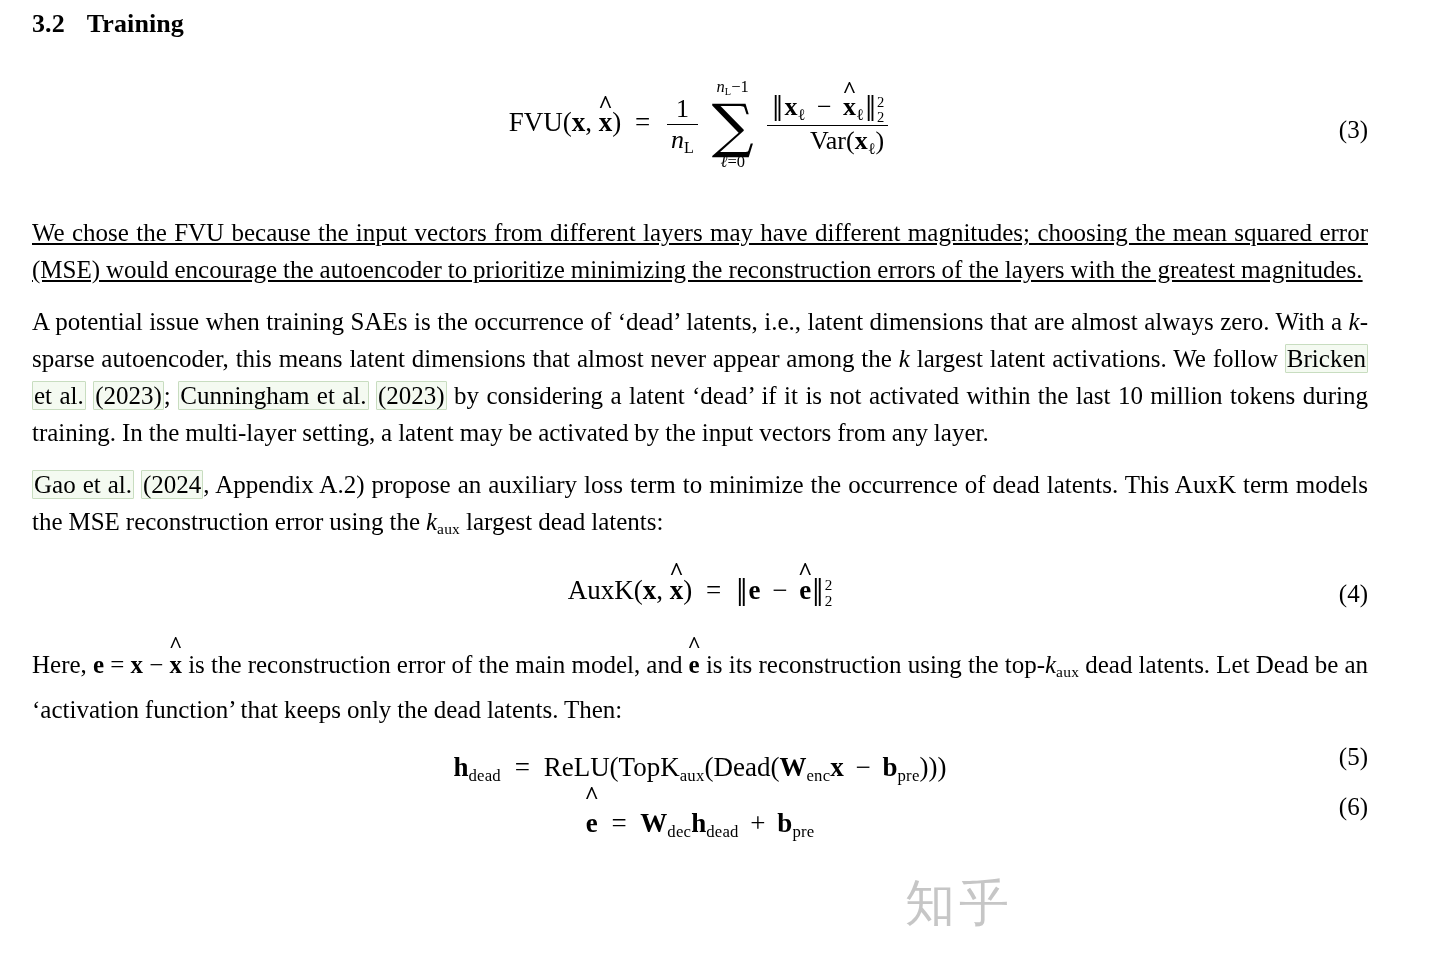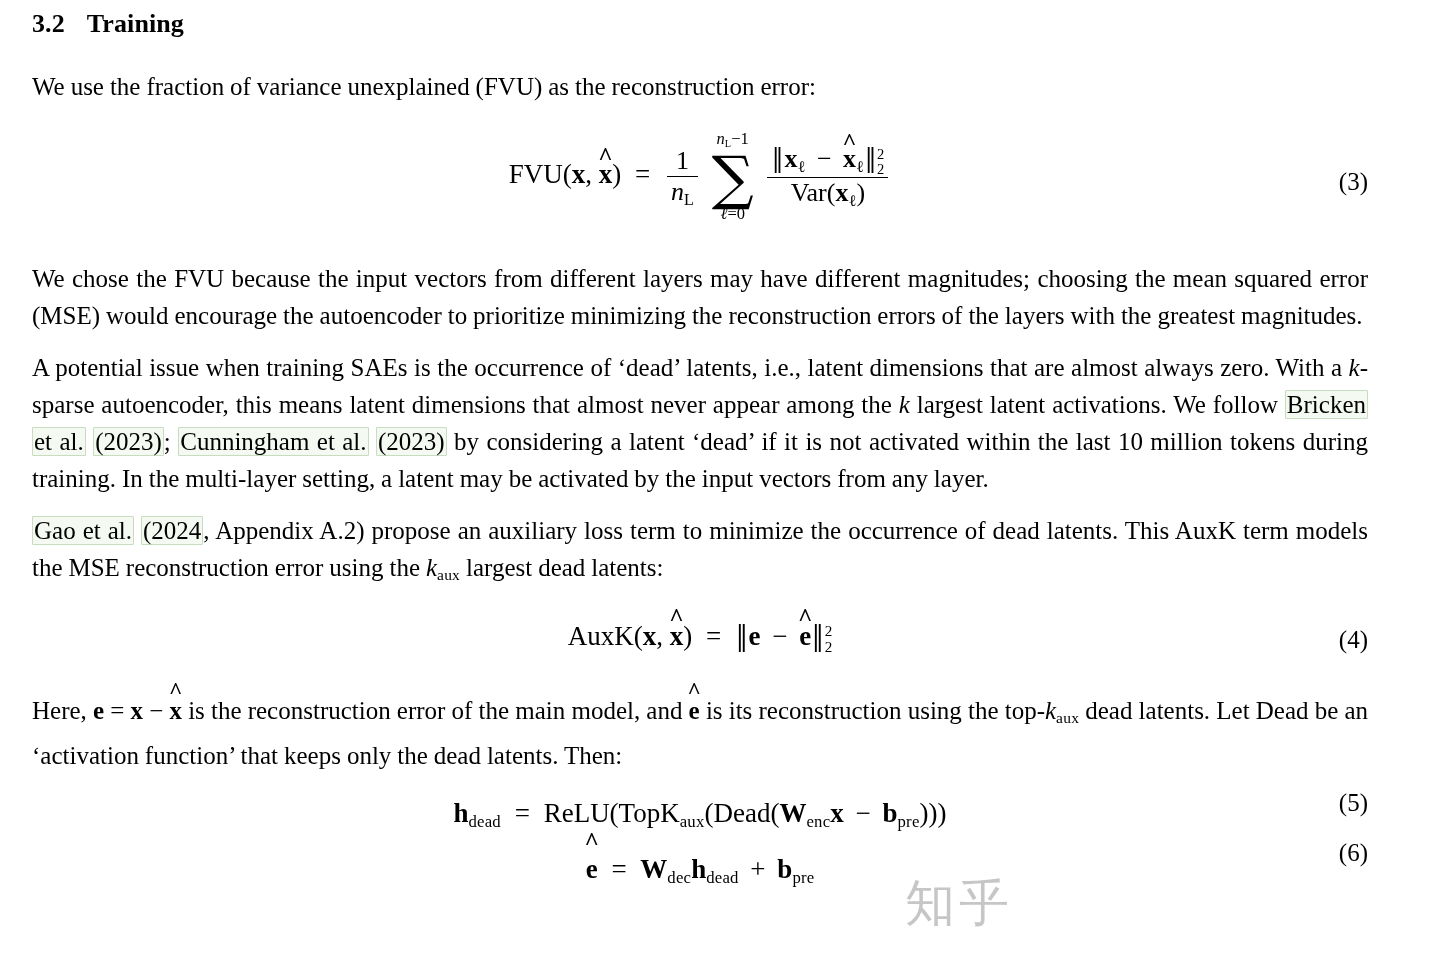--- a/index.html
+++ b/index.html
@@ -93,21 +93,21 @@
   .opn { margin: 0 5px; }
 
   .frac {
     display: inline-block;
     vertical-align: middle;
     text-align: center;
     line-height: 1.15;
     margin: 0 3px;
   }
   .frac .numer { display: block; padding: 0 4px; }
-  .frac .denom { display: block; border-top: 1.6px solid #000; padding: 0 4px; }
+  .frac .denom { display: block; border-top: 1.6px solid #000; padding: 0 4px; text-align: right; }
 
   .bigsum {
     display: inline-block;
     vertical-align: middle;
     text-align: center;
     line-height: 1;
     margin: 0 4px;
     font-size: 25px;
   }
   .bigsum .lim { display: block; font-size: 0.66em; line-height: 1.15; }
@@ -173,21 +173,20 @@
 </head>
 <body>
 
 <div class="page">
   <div class="content">
 
     <h2 class="section-head">
       <span class="num">3.2</span><span>Training</span>
     </h2>
 
-    <p class="para">We use the fraction of variance unexplained (FVU) as the reconstruction error:</p>
 
     <div class="eq-block" style="height:118px; margin-top:6px;">
       <div class="eq-center" style="padding-top:10px;">
         <span class="m">
           FVU(<span class="mb">x</span>,&nbsp;<span class="hatwrap"><span class="hat">^</span><span class="mb">x</span></span>)
         </span>
         <span class="op">=</span>
         <span class="frac" style="font-size:26px;">
           <span class="numer">1</span>
           <span class="denom"><span class="mi">n</span><sub class="sm mi">L</sub></span>
@@ -202,21 +201,21 @@
             <span class="nbar">‖</span><span class="mb">x</span><sub class="sm mi">ℓ</sub>
             <span class="opn">−</span>
             <span class="hatwrap"><span class="hat">^</span><span class="mb">x</span></span><sub class="sm mi">ℓ</sub><span class="nbar">‖</span><span class="supsub"><span>2</span><span>2</span></span>
           </span>
           <span class="denom">Var(<span class="mb">x</span><sub class="sm mi">ℓ</sub>)</span>
         </span>
       </div>
       <span class="eq-tag" style="top:48px;">(3)</span>
     </div>
 
-    <p class="para" style="margin-top:22px;">We chose the FVU because the input vectors from different layers may have different magnitudes; choosing the mean squared error (MSE) would encourage the autoencoder to prioritize minimizing the reconstruction errors of the layers with the greatest magnitudes.</p>
+    <p class="para" style="margin-top:28px;text-decoration:underline;">We chose the FVU because the input vectors from different layers may have different magnitudes; choosing the mean squared error (MSE) would encourage the autoencoder to prioritize minimizing the reconstruction errors of the layers with the greatest magnitudes.</p>
 
     <p class="para">
       <span>A potential issue when training SAEs is the occurrence of ‘dead’ latents, i.e., latent dimensions that are almost always zero. With a </span><i>k</i><span>-sparse autoencoder, this means latent dimensions that almost never appear among the </span><i>k</i><span> largest latent activations. We follow </span><a class="cite">Bricken et al.</a> <a class="cite">(2023)</a><span>; </span><a class="cite">Cunningham et al.</a> <a class="cite">(2023)</a><span> by considering a latent ‘dead’ if it is not activated within the last 10 million tokens during training. In the multi-layer setting, a latent may be activated by the input vectors from any layer.</span>
     </p>
 
     <p class="para">
       <a class="cite">Gao et al.</a> <a class="cite">(2024</a><span>, Appendix A.2) propose an auxiliary loss term to minimize the occurrence of dead latents. This AuxK term models the MSE reconstruction error using the </span><i>k</i><sub class="sm">aux</sub><span> largest dead latents:</span>
     </p>
 
     <div class="eq-block" style="height:72px;">

